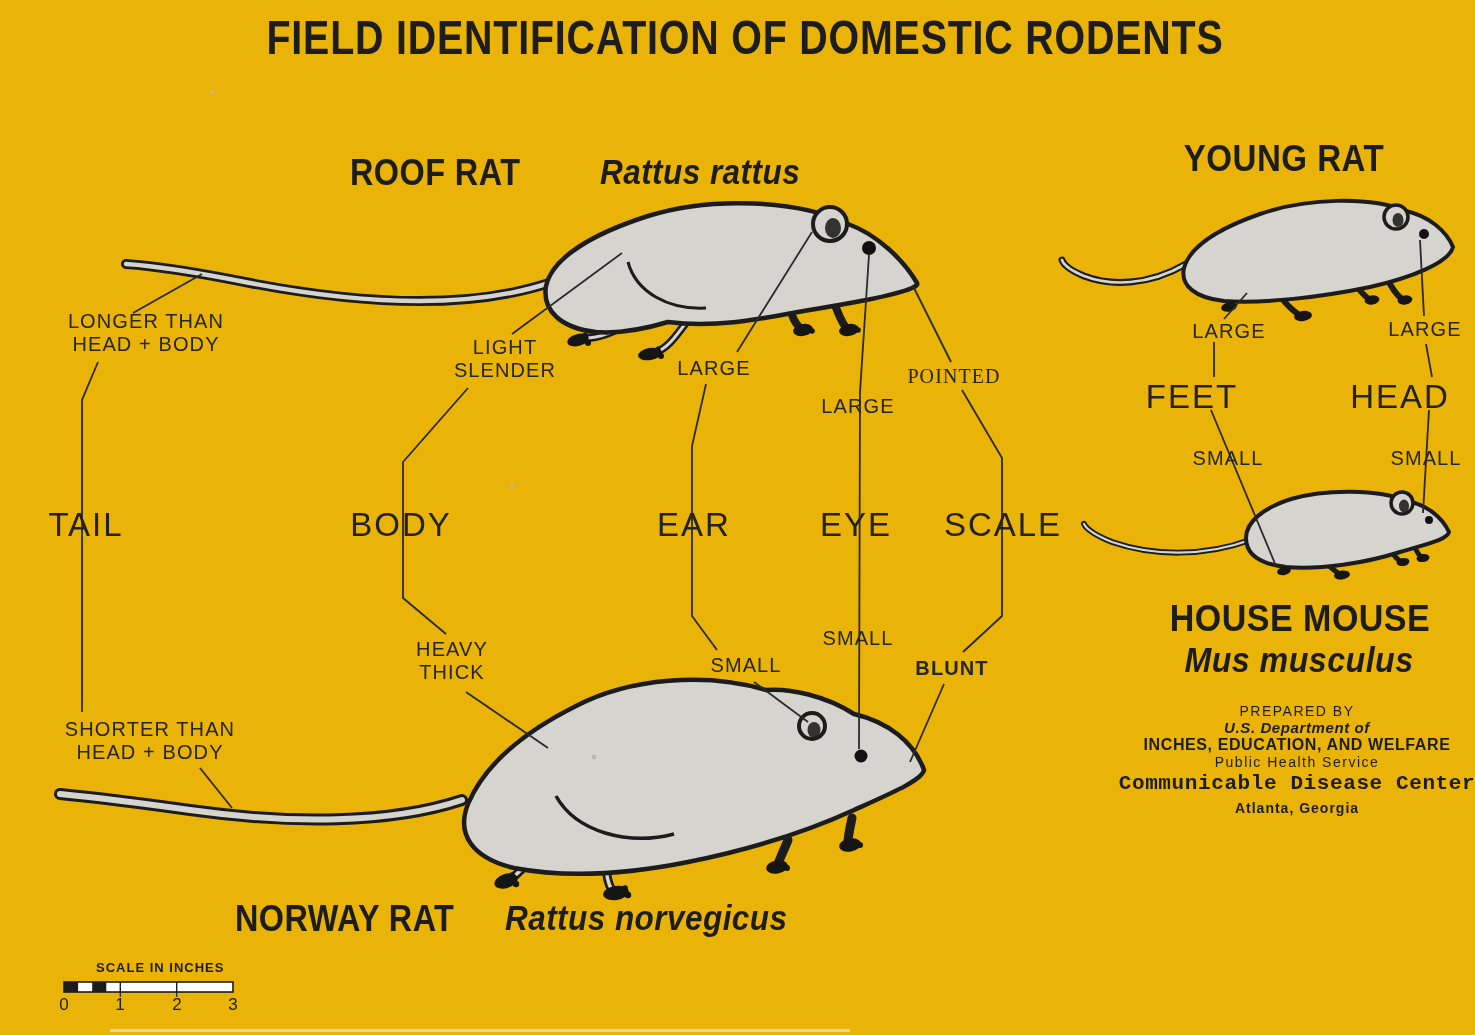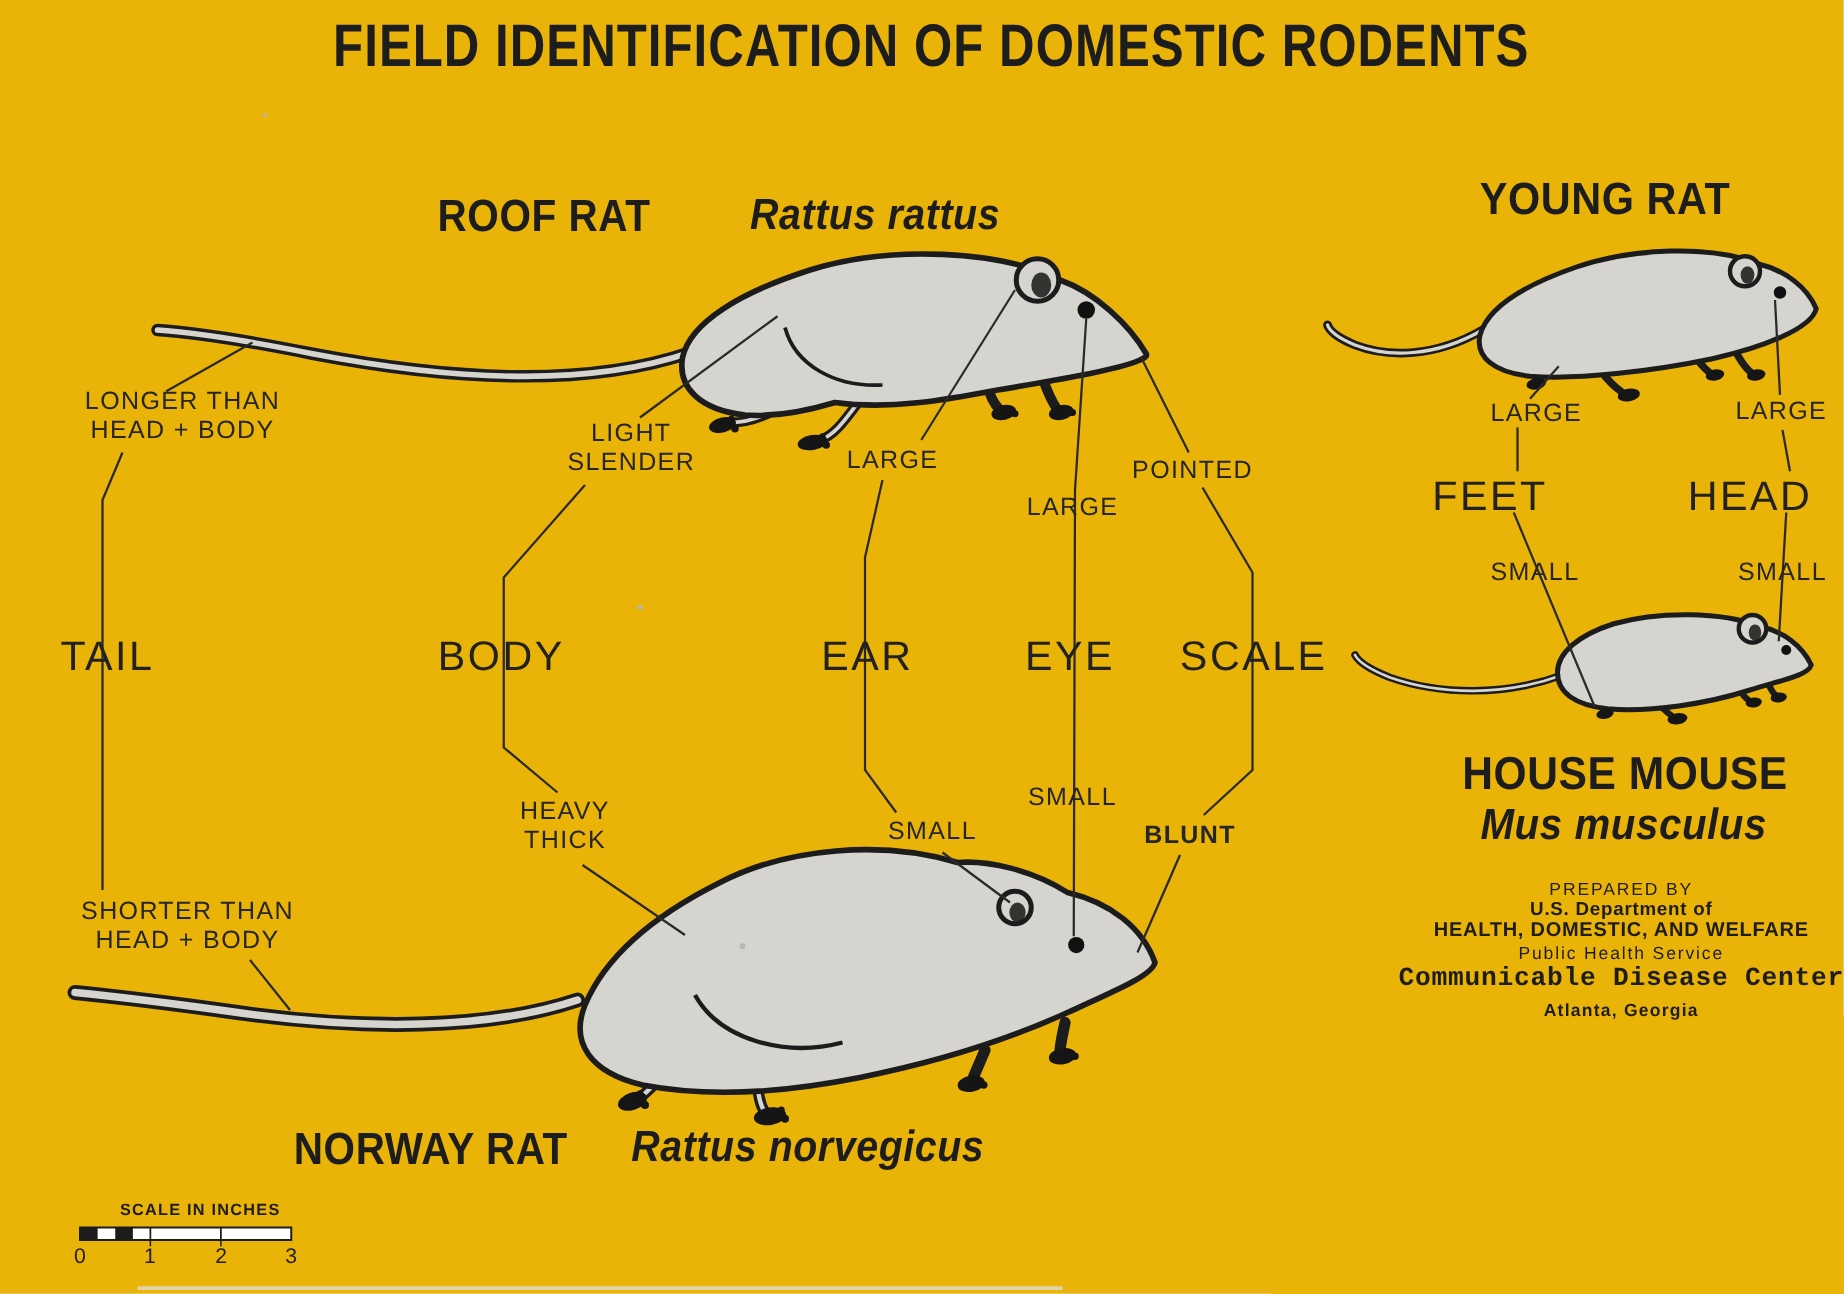--- a/index.html
+++ b/index.html
@@ -13,21 +13,21 @@
   .ctr{transform:translateX(-50%);text-align:center;}
   .tech{font-size:20px;letter-spacing:1.1px;line-height:23px;font-weight:400;color:#262626;}
   .feature{font-size:33px;letter-spacing:2px;font-weight:400;color:#222;}
   .heading{font-size:36px;font-weight:700;letter-spacing:0.5px;}
   .species{font-size:35px;font-weight:700;font-style:italic;letter-spacing:0.5px;}
   .cond-l{transform:scaleX(0.9);transform-origin:left center;}
   .cond-c{transform:translateX(-50%) scaleX(0.92);}
   .title{font-size:48px;font-weight:700;letter-spacing:1px;transform:translateX(-50%) scaleX(0.82);}
   .credit{position:absolute;left:1297px;transform:translateX(-50%);white-space:nowrap;text-align:right;}
   .c-sm{font-size:14px;letter-spacing:1.5px;font-weight:400;}
-  .c-b1{font-size:15px;font-weight:700;letter-spacing:0.6px;}
+  .c-b1{font-size:15px;font-weight:700;letter-spacing:0.6px;font-style:italic;}
   .c-b2{font-size:16px;font-weight:700;letter-spacing:0.6px;}
   .c-md{font-size:14px;font-weight:400;letter-spacing:1.5px;}
   .c-lg{font-size:21px;font-weight:700;letter-spacing:0.6px;font-family:Liberation Mono, monospace;}
   .c-loc{font-size:14px;font-weight:700;letter-spacing:1px;}
   .scale-lbl{font-size:13px;font-weight:600;letter-spacing:1px;}
   .tick{font-size:17px;font-weight:400;transform:translateX(-50%);}
   .l2 span{display:block;}
 </style>
 </head>
 <body>
@@ -200,21 +200,21 @@
   <div class="lbl tech ctr l2" style="left:146px;top:310px;">
     <span>LONGER THAN</span>
     <span>HEAD + BODY</span>
   </div>
   <div class="lbl tech ctr l2" style="left:505px;top:336px;">
     <span>LIGHT</span>
     <span>SLENDER</span>
   </div>
   <div class="lbl tech ctr" style="left:714px;top:357px;">LARGE</div>
   <div class="lbl tech ctr" style="left:858px;top:395px;">LARGE</div>
-  <div class="lbl tech ctr" style="left:954px;top:365px;">POINTED</div>
+  <div class="lbl tech ctr" style="left:954px;top:365px;font-family:Liberation Serif, serif;">POINTED</div>
 
   <div class="lbl feature ctr" style="left:86px;top:506px;">TAIL</div>
   <div class="lbl feature ctr" style="left:401px;top:506px;">BODY</div>
   <div class="lbl feature ctr" style="left:694px;top:506px;">EAR</div>
   <div class="lbl feature ctr" style="left:856px;top:506px;">EYE</div>
   <div class="lbl feature ctr" style="left:1003px;top:506px;">SCALE</div>
 
   <div class="lbl tech ctr l2" style="left:452px;top:638px;">
     <span>HEAVY</span>
     <span>THICK</span>
@@ -235,21 +235,21 @@
   <div class="lbl feature ctr" style="left:1192px;top:378px;">FEET</div>
   <div class="lbl feature ctr" style="left:1400px;top:378px;">HEAD</div>
   <div class="lbl tech ctr" style="left:1228px;top:447px;">SMALL</div>
   <div class="lbl tech ctr" style="left:1426px;top:447px;">SMALL</div>
 
   <div class="lbl heading cond-c" style="left:1300px;top:598px;font-size:37px;">HOUSE MOUSE</div>
   <div class="lbl species cond-c" style="left:1299px;top:640px;">Mus musculus</div>
 
   <div class="credit c-sm" style="top:703px;">PREPARED BY</div>
   <div class="credit c-b1" style="top:719px;">U.S. Department of</div>
-  <div class="credit c-b2" style="top:736px;">HEALTH, DOMESTIC, AND WELFARE</div>
+  <div class="credit c-b2" style="top:736px;">INCHES, EDUCATION, AND WELFARE</div>
   <div class="credit c-md" style="top:754px;">Public Health Service</div>
   <div class="credit c-lg" style="top:772px;">Communicable Disease Center</div>
   <div class="credit c-loc" style="top:800px;">Atlanta, Georgia</div>
 
   <div class="lbl scale-lbl" style="left:96px;top:960px;">SCALE IN INCHES</div>
   <div class="lbl tick" style="left:64px;top:995px;">0</div>
   <div class="lbl tick" style="left:120px;top:995px;">1</div>
   <div class="lbl tick" style="left:177px;top:995px;">2</div>
   <div class="lbl tick" style="left:233px;top:995px;">3</div>
 

